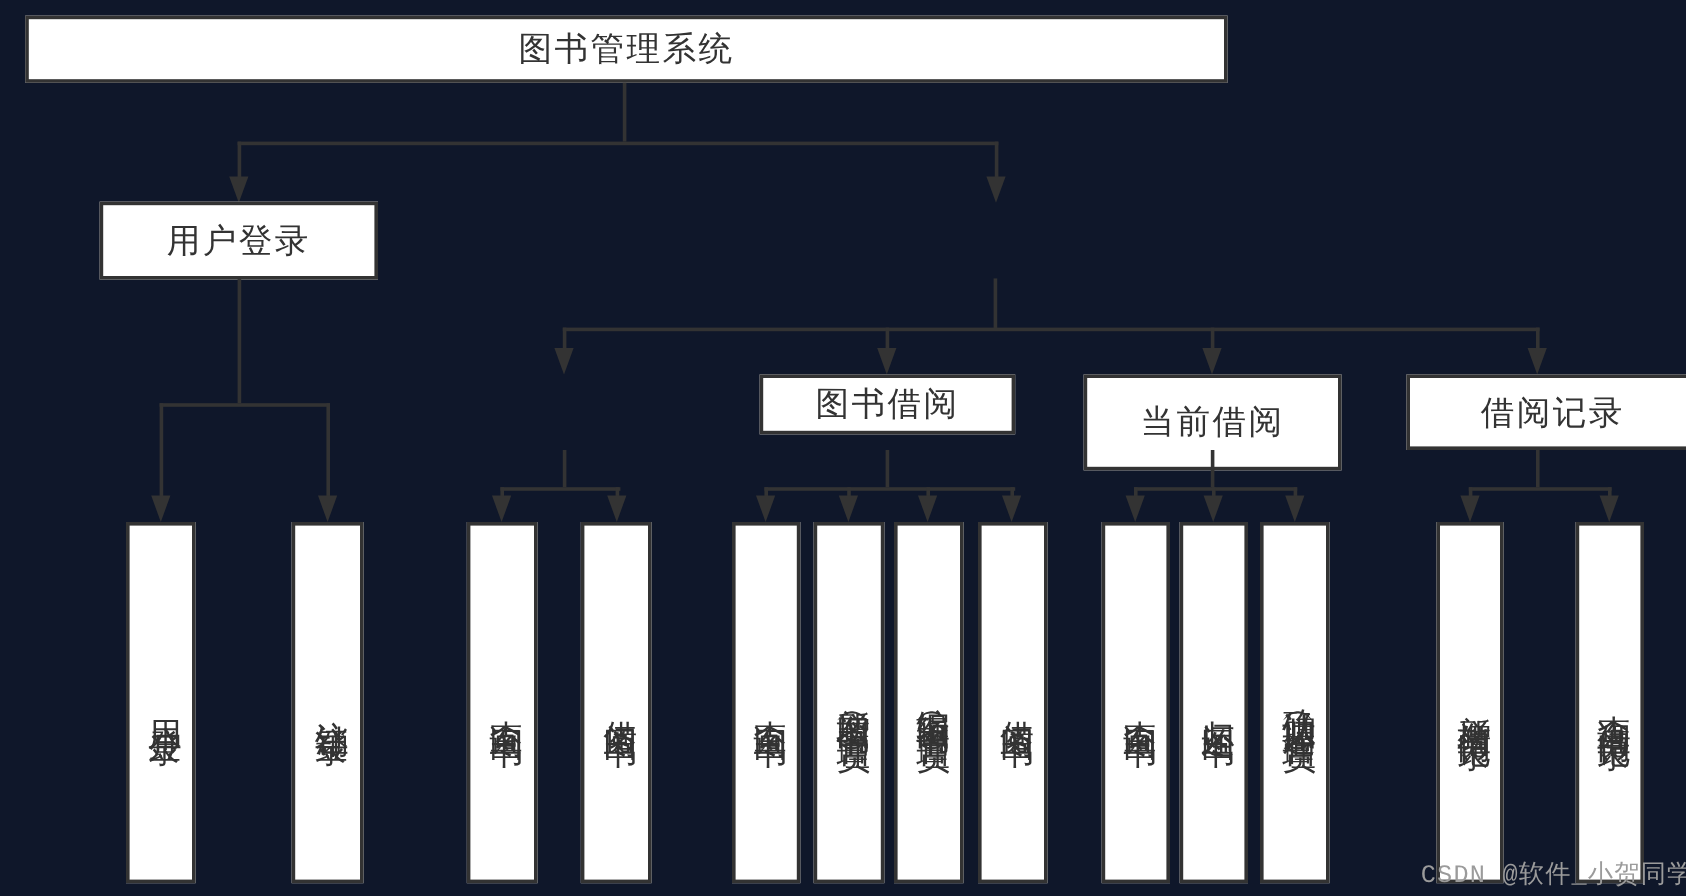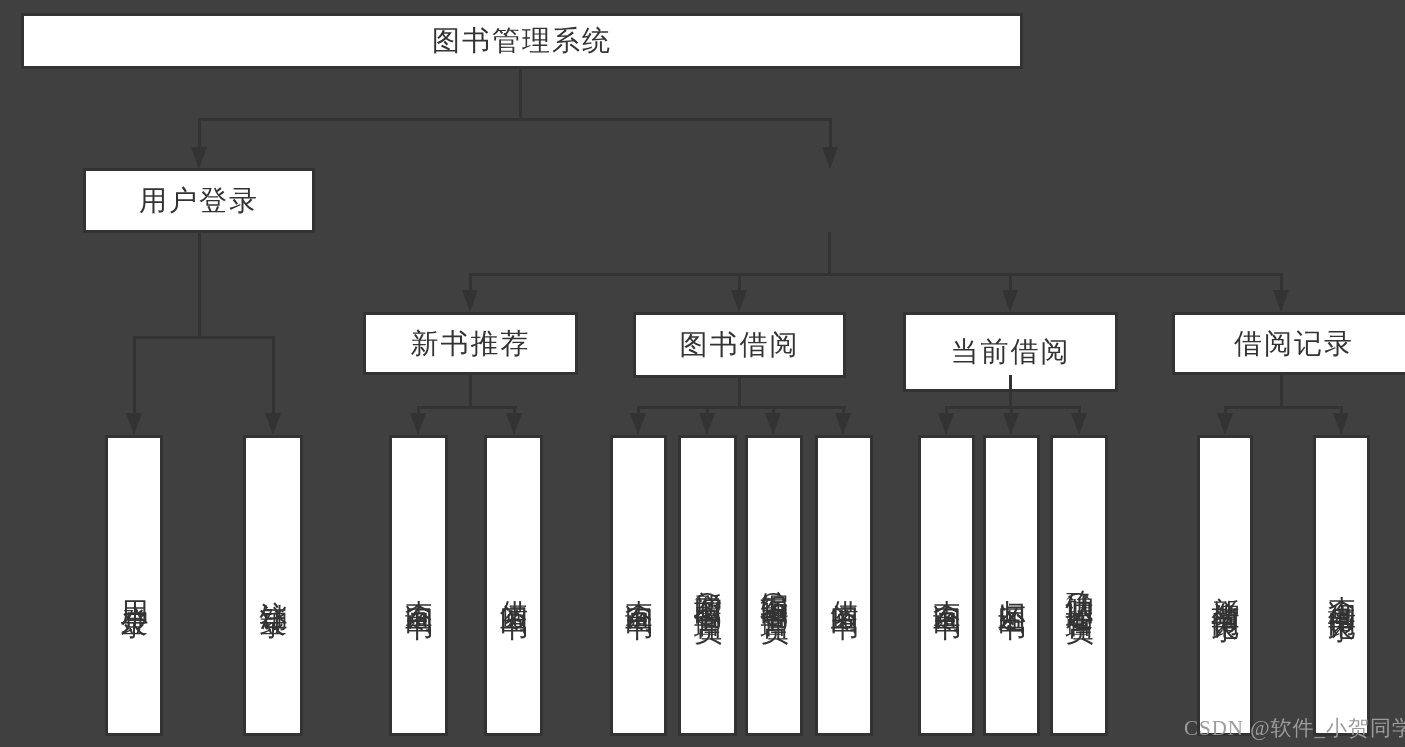--- a/index.html
+++ b/index.html
@@ -1,18 +1,18 @@
 <!DOCTYPE html>
 <html><head>
 <meta charset="utf-8">
 <style>
   html,body{margin:0;padding:0;background:#ffffff;}
   .canvas{
-    position:relative;width:1405px;height:747px;background:#404040;overflow:hidden;
-    font-family:Liberation Serif, serif;color:#333333;
+    position:relative;width:1405px;height:747px;background:#0f172a;overflow:hidden;
+    font-family:Liberation Mono, monospace;color:#333333;
   }
   .node{
     position:absolute;box-sizing:border-box;background:#ffffff;border:3px solid #333333;
     display:flex;align-items:center;justify-content:center;
     font-size:28px;letter-spacing:2px;color:#333333;white-space:nowrap;
   }
   .leaf{
     position:absolute;top:435px;height:301px;box-sizing:border-box;background:#ffffff;
     border:3px solid #333333;display:flex;align-items:center;justify-content:center;
     writing-mode:vertical-lr;font-size:28px;letter-spacing:4px;line-height:1;
@@ -62,24 +62,21 @@
   <div class="hline" style="left:469px;top:273px;width:814px;"></div>
   <div class="vline" style="left:469px;top:273px;height:18px;"></div>
   <div class="ahead" style="left:462px;top:290px;"></div>
   <div class="vline" style="left:738px;top:273px;height:18px;"></div>
   <div class="ahead" style="left:731px;top:290px;"></div>
   <div class="vline" style="left:1009px;top:273px;height:18px;"></div>
   <div class="ahead" style="left:1002px;top:290px;"></div>
   <div class="vline" style="left:1280px;top:273px;height:18px;"></div>
   <div class="ahead" style="left:1273px;top:290px;"></div>
 
-  <div class="node" style="left:363px;top:312px;width:215px;height:63px;">
-    <span>新书推荐</span>
-  </div>
-  <div class="node" style="left:633px;top:312px;width:213px;height:66px;">
+  <div class="node" style="left:633px;top:312px;width:213px;height:50px;">
     <span>图书借阅</span>
   </div>
   <div class="node" style="left:903px;top:312px;width:215px;height:80px;">
     <span>当前借阅</span>
   </div>
   <div class="node" style="left:1172px;top:312px;width:244px;height:63px;">
     <span>借阅记录</span>
   </div>
 
   <div class="vline" style="left:469px;top:375px;height:31px;"></div>

